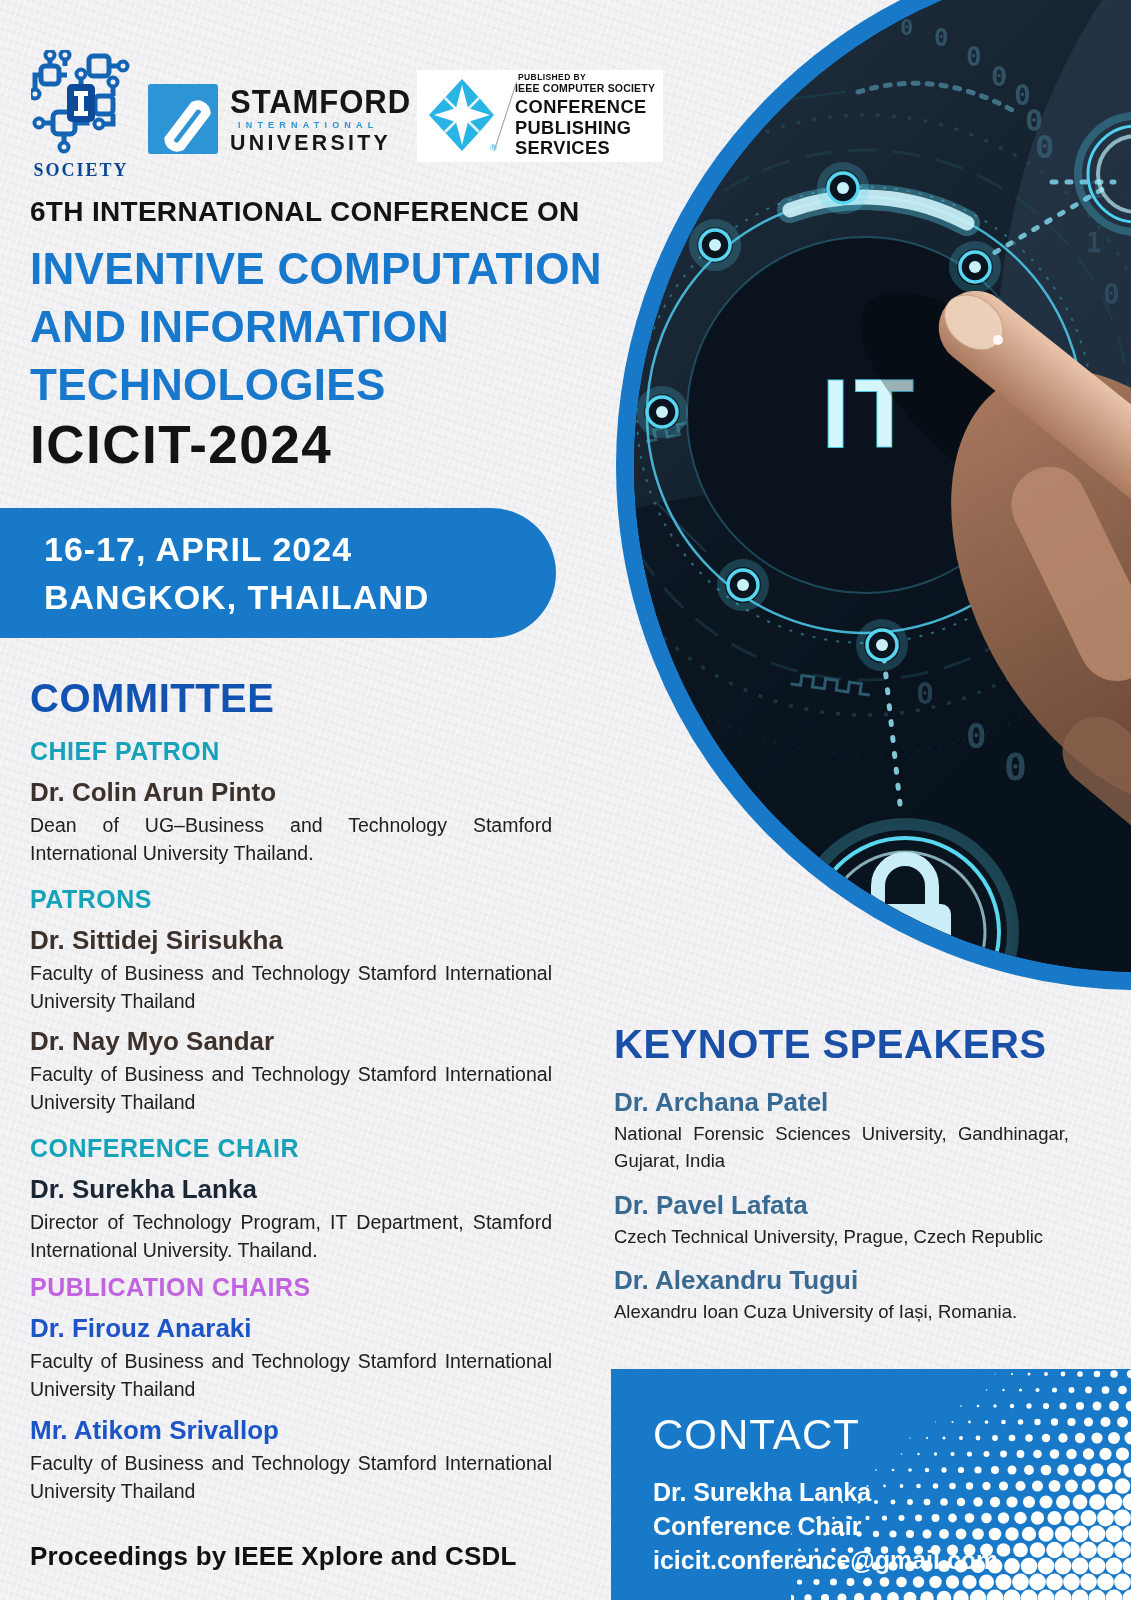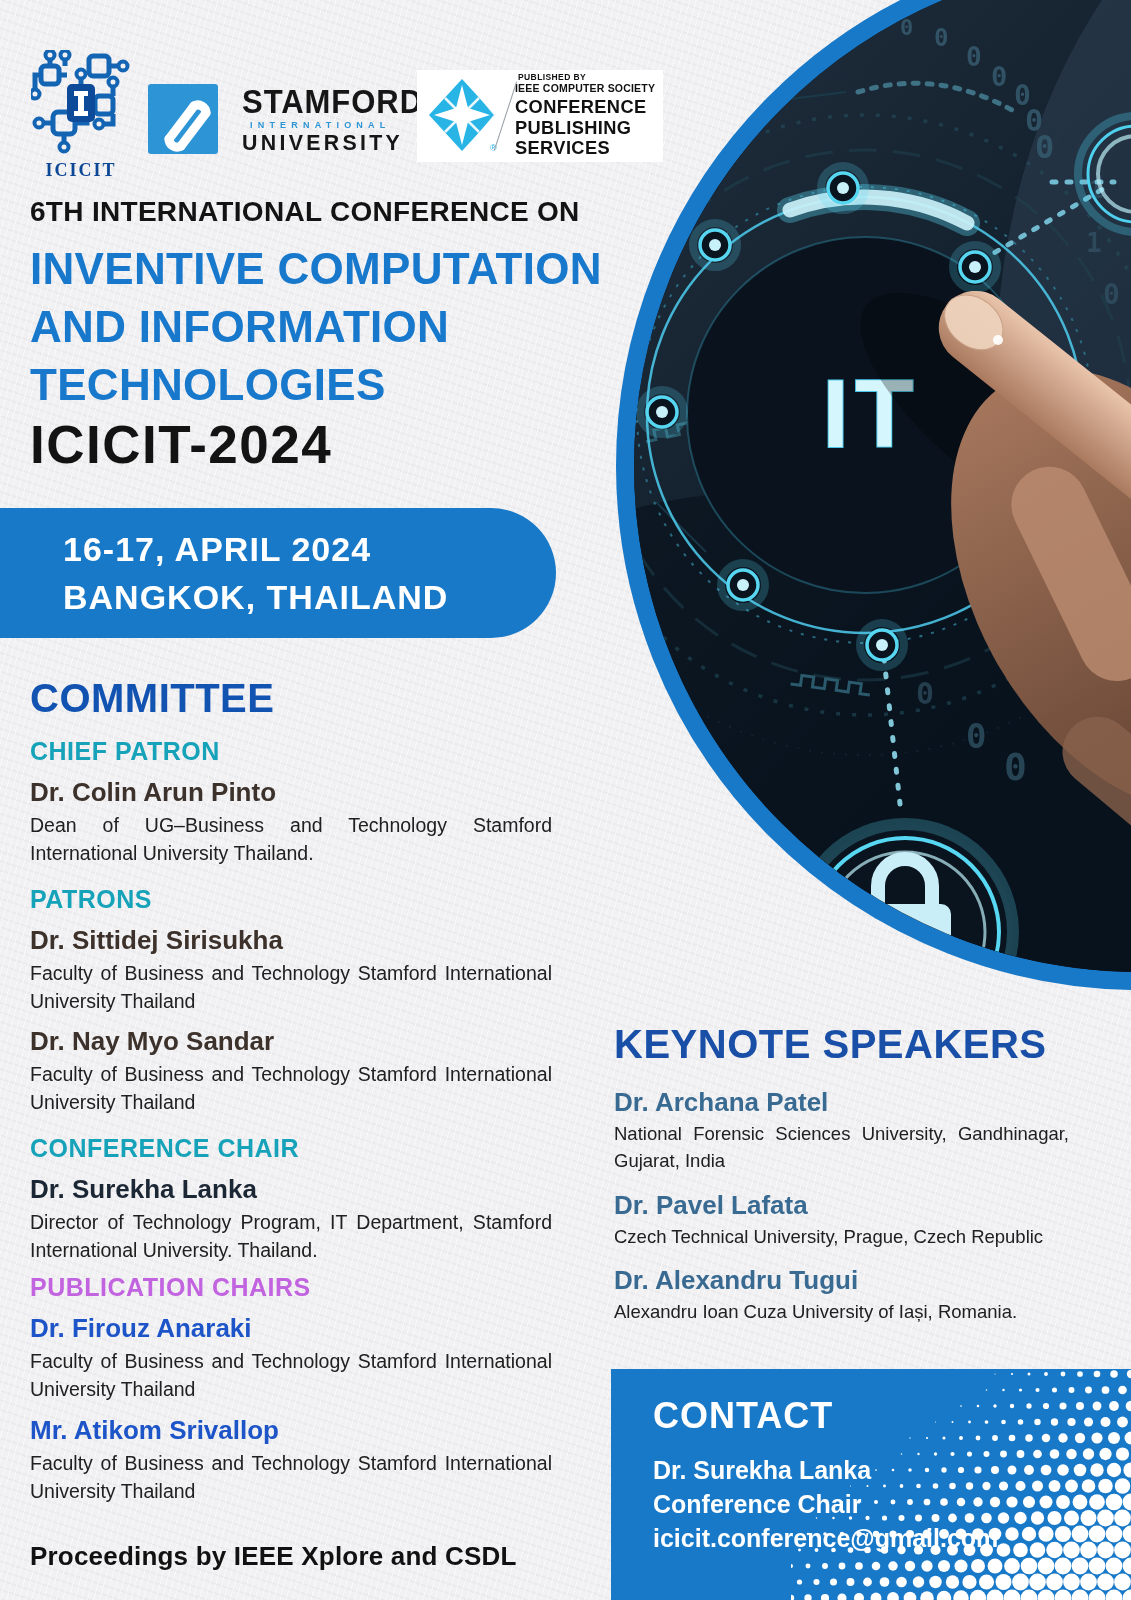--- a/index.html
+++ b/index.html
@@ -15,41 +15,41 @@
   
   .hero{
     position:absolute;left:616px;top:-58px;width:1048px;height:1048px;
     border-radius:50%;border:18px solid #1879c9;box-sizing:border-box;
     overflow:hidden;background:#0c1622;z-index:1;
   }
   .hero svg{position:absolute;left:-18px;top:-18px;}
   
   .icicit{left:26px;top:50px;width:110px;text-align:center;z-index:2;}
   .icicit .lbl{font-family:"Liberation Serif",serif;font-weight:700;font-size:18px;letter-spacing:2px;color:#0c4796;margin-top:2px;}
-  .stamford{left:148px;top:84px;display:flex;align-items:center;gap:24px;z-index:2;}
+  .stamford{left:148px;top:84px;display:flex;align-items:center;gap:12px;z-index:2;}
   .stam-txt{line-height:1;}
   .stam-name{font-size:33px;font-weight:700;color:#161616;letter-spacing:1px;transform:scaleX(.94);transform-origin:left;}
   .stam-int{font-size:9px;font-weight:700;color:#2d95d6;letter-spacing:5.2px;margin:3px 0 2px 1px;padding-left:7px;}
   .stam-uni{font-size:22px;font-weight:700;color:#161616;letter-spacing:3.4px;transform:scaleX(.97);transform-origin:left;}
   .cps{left:417px;top:70px;width:246px;height:92px;background:#fff;display:flex;align-items:center;padding:0 6px 0 10px;box-sizing:border-box;z-index:2;}
   .cps-div{width:1px;height:72px;background:#9aa0a6;transform:rotate(18deg);margin:0 9px 0 6px;flex:none;}
   .cps-txt{line-height:1;}
   .cps-pub{font-size:8.5px;font-weight:700;color:#111;letter-spacing:.4px;margin-left:3px;}
   .cps-soc{font-size:10.5px;font-weight:700;color:#111;letter-spacing:.2px;margin:2px 0 3px;}
   .cps-big{font-size:19px;font-weight:700;color:#111;letter-spacing:.4px;line-height:1.1;transform:scaleX(.96);transform-origin:left;}
   
   .kicker{left:30px;top:196px;font-size:28px;font-weight:700;color:#131313;letter-spacing:.3px;z-index:2;}
   .title{left:30px;top:240px;font-size:44px;font-weight:700;color:#1778cc;line-height:58px;letter-spacing:.3px;z-index:2;}
   .acronym{left:30px;top:414px;font-size:53px;font-weight:700;color:#131313;letter-spacing:1.5px;z-index:2;}
   
   .banner{
     left:0;top:508px;width:556px;height:130px;background:#1879c9;
     border-radius:0 65px 65px 0;color:#fff;z-index:2;
     display:flex;flex-direction:column;justify-content:center;gap:9px;
-    padding-left:63px;box-sizing:border-box;
+    padding-left:44px;box-sizing:border-box;
     font-size:34px;font-weight:700;letter-spacing:1px;
   }
   
   .committee{left:30px;top:676px;width:522px;z-index:2;}
   .committee h2{margin:0 0 0;font-size:40px;font-weight:700;color:#1253b2;letter-spacing:.5px;line-height:44px;}
   .sub{margin:16px 0 0;font-size:25px;font-weight:700;color:#16a3ba;letter-spacing:.5px;line-height:30px;}
   .sub.purple{color:#c263e0;margin-top:8px;}
   .name{margin:10px 0 2px;font-size:26px;font-weight:700;color:#3d322b;line-height:33px;}
   .name.navy{color:#1b2735;}
   .name.blue{color:#1d55c8;}
@@ -58,21 +58,21 @@
   
   .keynote{left:614px;top:1022px;width:455px;z-index:2;}
   .keynote h2{margin:0 0 20px;font-size:40px;font-weight:700;color:#1a4fa8;letter-spacing:.5px;line-height:44px;}
   .spk-name{margin:14px 0 2px;font-size:26px;font-weight:700;color:#386a92;line-height:33px;}
   .spk-aff{margin:0;font-size:18.5px;color:#202020;line-height:1.45;text-align:justify;}
   
   .contact{
     left:611px;top:1369px;width:520px;height:231px;background:#1879c9;color:#fff;
     z-index:2;box-sizing:border-box;padding:26px 0 0 42px;
   }
-  .contact h2{margin:0 0 16px;font-size:36px;font-weight:700;letter-spacing:1px;}
+  .contact h2{margin:16px 0 16px;font-size:42px;font-weight:400;letter-spacing:1px;}
   .contact .line{font-size:25px;font-weight:700;line-height:34px;}
   #halftone{position:absolute;right:0;bottom:0;}
 </style>
 </head>
 <body>
 
 <div class="hero">
   <svg width="1048" height="1048" viewBox="0 0 1048 1048">
     <defs>
       <linearGradient id="bgG" x1="0" y1="0" x2="1" y2="1">
@@ -246,21 +246,21 @@
       <circle cx="33" cy="97" r="4.5"></circle>
         <circle cx="68" cy="74" r="4.5"></circle>
       <circle cx="56" cy="60" r="4.5"></circle>
         <circle cx="50" cy="24" r="4.5"></circle>
     </g>
     <rect x="36" y="34" width="28" height="38" rx="5" fill="#0d4a9a"></rect>
     <rect x="43" y="41" width="14" height="5" fill="#fff"></rect>
     <rect x="47" y="45" width="6" height="17" fill="#fff"></rect>
     <rect x="43" y="61" width="14" height="5" fill="#fff"></rect>
   </svg>
-  <div class="lbl">ICICIT</div>
+  <div class="lbl">SOCIETY</div>
 </div>
 
 <div class="abs stamford">
   <svg width="70" height="70" viewBox="0 0 70 70">
     <rect width="70" height="70" rx="3" fill="#2d95d6"></rect>
     <g fill="none" stroke="#fff" stroke-width="9" stroke-linecap="round">
       <path d="M21 55 L46 22"></path>
       <path d="M33 62 L58 29"></path>
       <path d="M46 22 a8 8 0 0 1 12 7"></path>
       <path d="M33 62 a8 8 0 0 1 -12 -7"></path>

